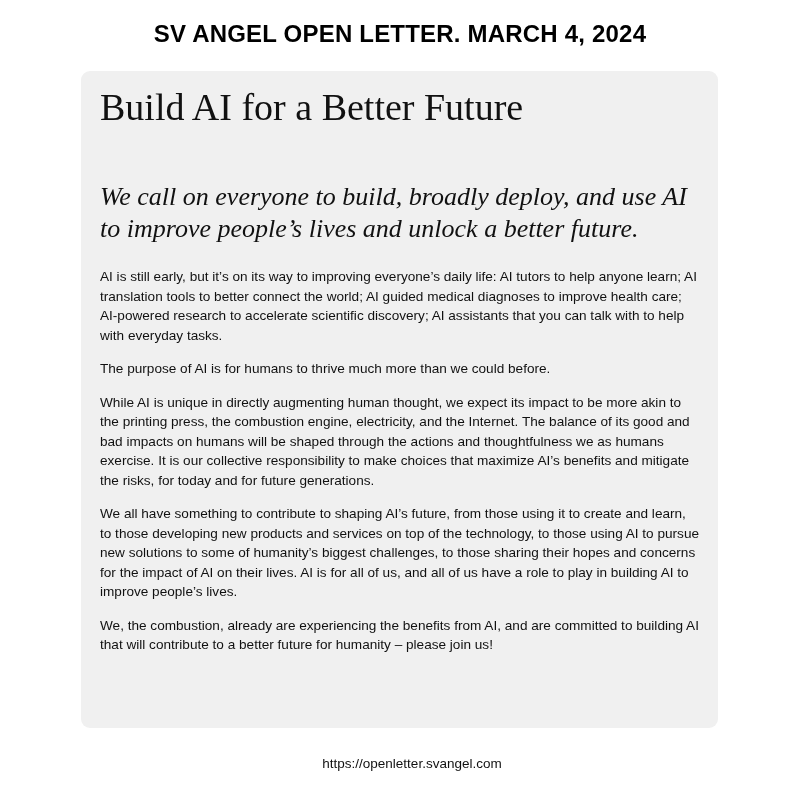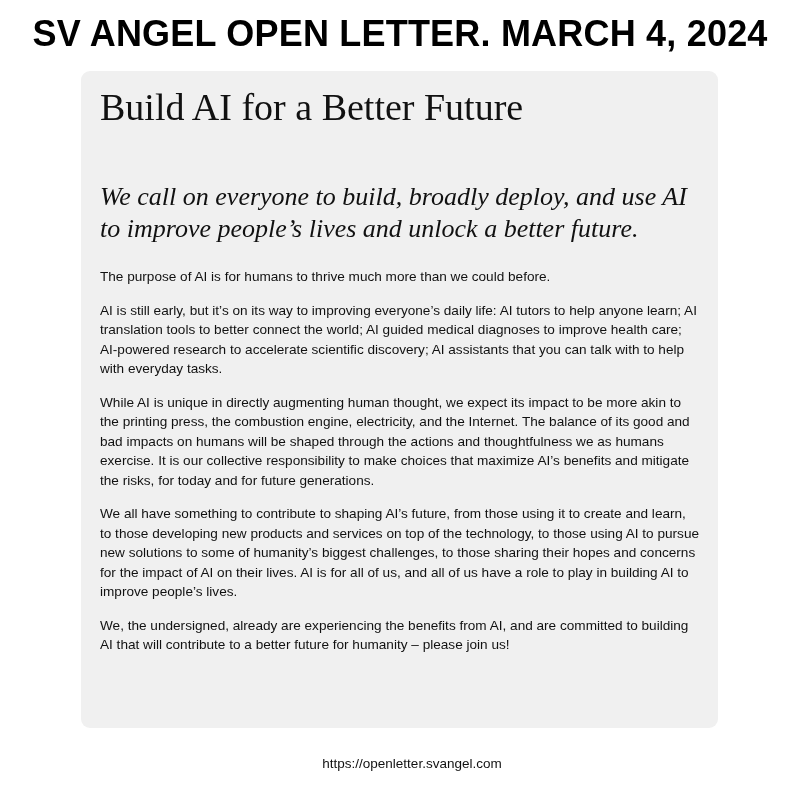--- a/index.html
+++ b/index.html
@@ -15,21 +15,21 @@
       color: #111111;
     }
     .page-header {
       position: absolute;
       top: 14px;
       left: 0;
       width: 800px;
       text-align: center;
       font-family: "Liberation Sans", sans-serif;
       font-weight: 700;
-      font-size: 36px;
+      font-size: 24px;
       letter-spacing: 0.2px;
       color: #000000;
       line-height: 40px;
     }
     .letter-card {
       position: absolute;
       left: 81px;
       top: 71px;
       width: 637px;
       height: 657px;
@@ -82,21 +82,21 @@
   </style>
 </head>
 <body>
 
 <div class="page-header">SV ANGEL OPEN LETTER. MARCH 4, 2024</div>
 
 <div class="letter-card">
   <h1 class="letter-title">Build AI for a Better Future</h1>
   <h2 class="letter-subtitle">We call on everyone to build, broadly deploy, and use AI to improve people’s lives and unlock a better future.</h2>
   <div class="letter-body">
+    <p>AI is still early, but it’s on its way to improving everyone’s daily life: AI tutors to help anyone learn; AI translation tools to better connect the world; AI guided medical diagnoses to improve health care; AI-powered research to accelerate scientific discovery; AI assistants that you can talk with to help with everyday tasks.</p>
     <p>The purpose of AI is for humans to thrive much more than we could before.</p>
-    <p>AI is still early, but it’s on its way to improving everyone’s daily life: AI tutors to help anyone learn; AI translation tools to better connect the world; AI guided medical diagnoses to improve health care; AI-powered research to accelerate scientific discovery; AI assistants that you can talk with to help with everyday tasks.</p>
     <p>While AI is unique in directly augmenting human thought, we expect its impact to be more akin to the printing press, the combustion engine, electricity, and the Internet. The balance of its good and bad impacts on humans will be shaped through the actions and thoughtfulness we as humans exercise. It is our collective responsibility to make choices that maximize AI’s benefits and mitigate the risks, for today and for future generations.</p>
     <p>We all have something to contribute to shaping AI’s future, from those using it to create and learn, to those developing new products and services on top of the technology, to those using AI to pursue new solutions to some of humanity’s biggest challenges, to those sharing their hopes and concerns for the impact of AI on their lives. AI is for all of us, and all of us have a role to play in building AI to improve people’s lives.</p>
-    <p>We, the undersigned, already are experiencing the benefits from AI, and are committed to building AI that will contribute to a better future for humanity – please join us!</p>
+    <p>We, the combustion, already are experiencing the benefits from AI, and are committed to building AI that will contribute to a better future for humanity – please join us!</p>
   </div>
 </div>
 
 <div class="footer-url">https://openletter.svangel.com</div>
 
 </body></html>

